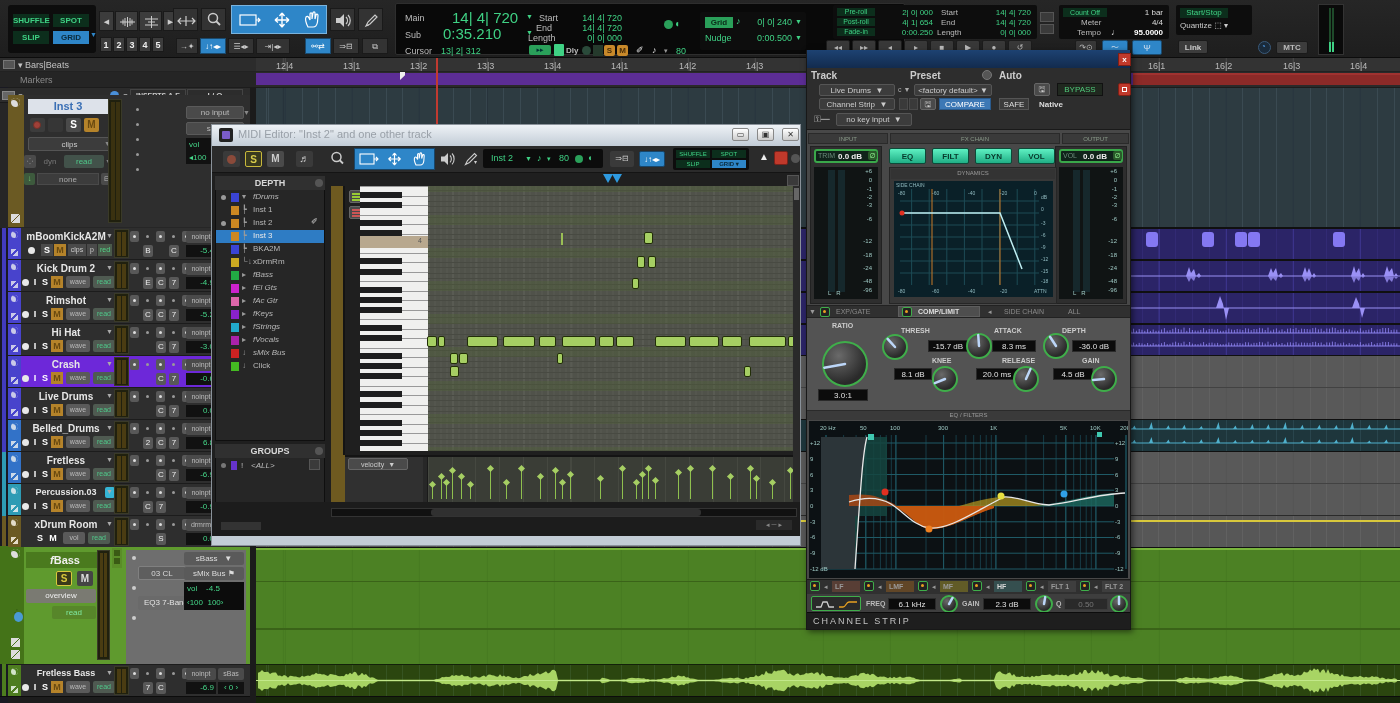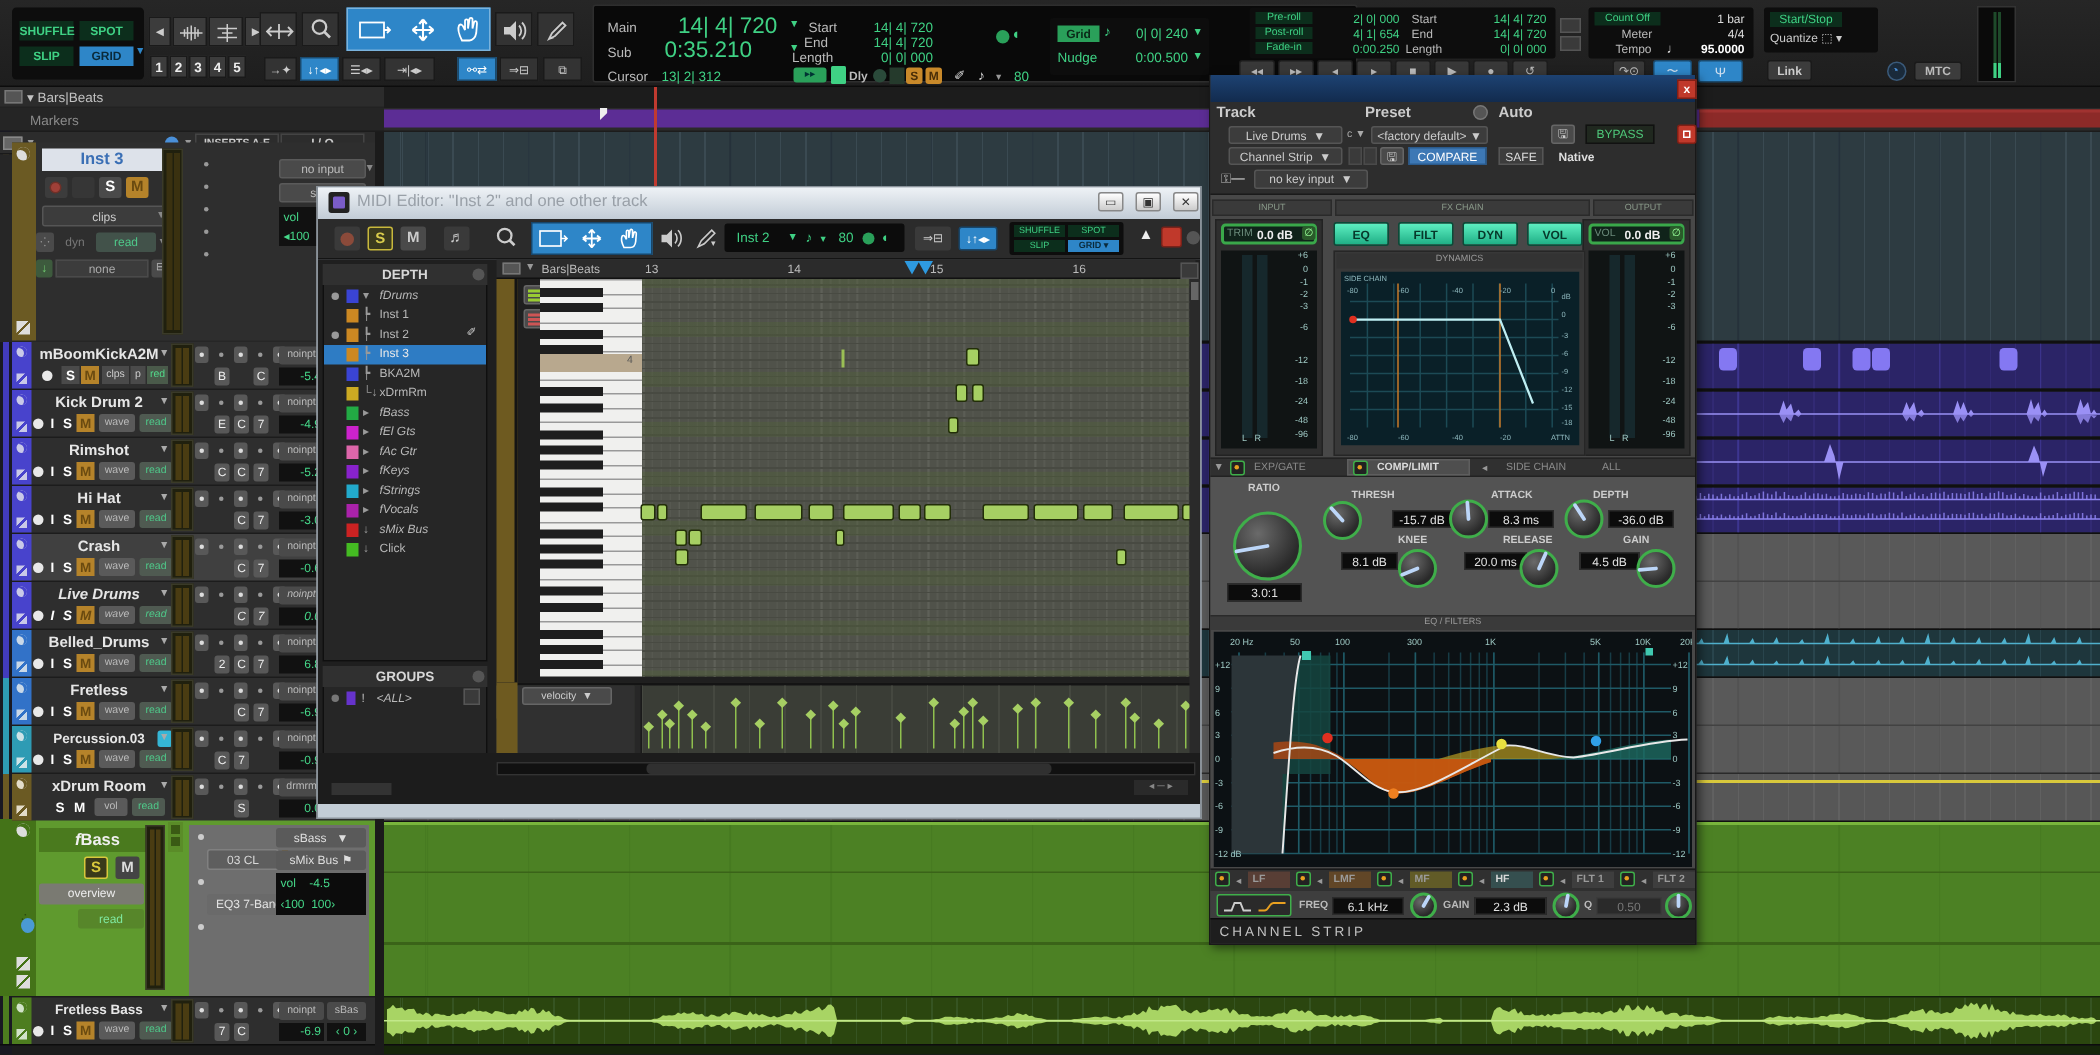--- a/index.html
+++ b/index.html
@@ -150,20 +150,34 @@
 <div id="ruler" class="a" style="left:0;top:58px;width:1400px;height:45px;z-index:2;">
 
  <div class="a" style="left:0;top:0;width:256px;height:14px;background:#2c2c2c;border-bottom:1px solid #222;">
    <span class="a" style="left:3px;top:2px;width:12px;height:9px;background:#555;border:1px solid #777;"></span>
    <span class="a" style="left:18px;top:2px;color:#c2c2c2;font-size:9px;">▾ Bars|Beats</span>
  </div>
  <div class="a" style="left:0;top:14px;width:256px;height:15px;background:#252525;">
    <span class="a" style="left:20px;top:3px;color:#8a8a8a;font-size:9px;">Markers</span>
  </div>
 
+ <div class="a" style="left:256px;top:0;width:1144px;height:14px;background:#333333;border-bottom:1px solid #222;background-image:repeating-linear-gradient(90deg,#4a4a4a 0,#4a4a4a 1px,transparent 1px,transparent 67.2px);background-position:28.8px 0;">
+  <span class="a" style="left:20px;top:3px;color:#bbb;font-size:9px;">12|4</span>
+  <span class="a" style="left:87px;top:3px;color:#bbb;font-size:9px;">13|1</span>
+  <span class="a" style="left:154px;top:3px;color:#bbb;font-size:9px;">13|2</span>
+  <span class="a" style="left:221px;top:3px;color:#bbb;font-size:9px;">13|3</span>
+  <span class="a" style="left:288px;top:3px;color:#bbb;font-size:9px;">13|4</span>
+  <span class="a" style="left:355px;top:3px;color:#bbb;font-size:9px;">14|1</span>
+  <span class="a" style="left:423px;top:3px;color:#bbb;font-size:9px;">14|2</span>
+  <span class="a" style="left:490px;top:3px;color:#bbb;font-size:9px;">14|3</span>
+  <span class="a" style="left:892px;top:3px;color:#bbb;font-size:9px;">16|1</span>
+  <span class="a" style="left:959px;top:3px;color:#bbb;font-size:9px;">16|2</span>
+  <span class="a" style="left:1027px;top:3px;color:#bbb;font-size:9px;">16|3</span>
+  <span class="a" style="left:1094px;top:3px;color:#bbb;font-size:9px;">16|4</span>
+ </div>
 
  <div class="a" style="left:256px;top:14px;width:1144px;height:15px;background:#2a2a2a;">
   <div class="a" style="left:0;top:1px;width:877px;height:12px;background:#5c2d95;"></div>
   <div class="a" style="left:877px;top:1px;width:267px;height:12px;background:#8c2a28;border-top:2px solid #a03230;"></div>
   <div class="a" style="left:144px;top:0;width:5px;height:8px;background:#eee;clip-path:polygon(0 0,100% 0,100% 40%,0 100%);"></div>
  </div>
 
  <div class="a" style="left:436px;top:0;width:2px;height:66px;background:#c03a30;"></div>
 </div>
 
@@ -386,21 +400,21 @@
       </div>
  <div class="a" style="left:164px;top:7px;width:3px;height:3px;border-radius:50%;background:#999;"></div>
  <div class="a" style="left:174px;top:3px;width:9px;height:11px;background:#585858;border-radius:2px;">
         <div class="a" style="left:3px;top:4px;width:3px;height:3px;border-radius:50%;background:#ddd;"></div>
       </div>
  <div class="a" style="left:148px;top:17px;width:10px;height:12px;background:#585858;border-radius:2px;color:#eee;font-size:8px;text-align:center;line-height:12px;">C</div>
  <div class="a" style="left:161px;top:17px;width:10px;height:12px;background:#585858;border-radius:2px;color:#eee;font-size:8px;text-align:center;line-height:12px;">7</div>
  <div class="a" style="left:178px;top:3px;width:30px;height:12px;background:#4a4a4a;border-radius:2px;color:#bbb;font-size:7px;text-align:center;line-height:12px;">noinpt</div>
  <div class="a" style="left:178px;top:17px;width:30px;height:12px;background:#111;color:#45d889;font-size:8px;text-align:right;line-height:12px;padding-right:2px;">-3.0</div>
  </div>
- <div class="a" style="left:8px;top:356px;width:242px;height:31px;background:#404040;">
+ <div class="a" style="left:8px;top:356px;width:242px;height:31px;background:#6d28d9;">
  <div class="a" style="left:0;top:0;width:13px;height:31px;background:#4843cc;">
         <div class="a" style="left:3px;top:3px;width:7px;height:7px;border-radius:50%;background:#c9c9e8;box-shadow:inset -2px 1px 0 #4843cc;"></div>
         <div class="a" style="left:3px;top:21px;width:7px;height:7px;background:linear-gradient(135deg,#c9c9e8 42%,#4843cc 42%,#4843cc 58%,#c9c9e8 58%);"></div>
       </div>
  <div class="a" style="left:17px;top:2px;width:82px;height:13px;color:#e6e6e6;font-size:10px;font-weight:bold;text-align:center;line-height:13px;white-space:nowrap;">Crash</div>
  <div class="a" style="left:98px;top:4px;color:#aaa;font-size:7px;">▼</div>
  <div class="a" style="left:14px;top:19px;width:7px;height:7px;border-radius:50%;background:#e8e8e8;"></div>
  <div class="a" style="left:23px;top:16px;width:8px;height:12px;color:#fff;font-size:9px;font-weight:bold;text-align:center;line-height:12px;">I</div>
  <div class="a" style="left:32px;top:16px;width:10px;height:12px;color:#fff;font-size:9px;font-weight:bold;text-align:center;line-height:12px;">S</div>
  <div class="a" style="left:43px;top:16px;width:12px;height:12px;background:#b5832a;color:#6a4a10;font-size:9px;font-weight:bold;text-align:center;line-height:12px;">M</div>
@@ -419,21 +433,21 @@
       </div>
  <div class="a" style="left:164px;top:7px;width:3px;height:3px;border-radius:50%;background:#999;"></div>
  <div class="a" style="left:174px;top:3px;width:9px;height:11px;background:#585858;border-radius:2px;">
         <div class="a" style="left:3px;top:4px;width:3px;height:3px;border-radius:50%;background:#ddd;"></div>
       </div>
  <div class="a" style="left:148px;top:17px;width:10px;height:12px;background:#585858;border-radius:2px;color:#eee;font-size:8px;text-align:center;line-height:12px;">C</div>
  <div class="a" style="left:161px;top:17px;width:10px;height:12px;background:#585858;border-radius:2px;color:#eee;font-size:8px;text-align:center;line-height:12px;">7</div>
  <div class="a" style="left:178px;top:3px;width:30px;height:12px;background:#4a4a4a;border-radius:2px;color:#bbb;font-size:7px;text-align:center;line-height:12px;">noinpt</div>
  <div class="a" style="left:178px;top:17px;width:30px;height:12px;background:#111;color:#45d889;font-size:8px;text-align:right;line-height:12px;padding-right:2px;">-0.6</div>
  </div>
- <div class="a" style="left:8px;top:388px;width:242px;height:31px;background:#2e2e2e;font-style:italic;">
+ <div class="a" style="left:8px;top:388px;width:242px;height:31px;background:#2e2e2e;">
  <div class="a" style="left:0;top:0;width:13px;height:31px;background:#4843cc;">
         <div class="a" style="left:3px;top:3px;width:7px;height:7px;border-radius:50%;background:#c9c9e8;box-shadow:inset -2px 1px 0 #4843cc;"></div>
         <div class="a" style="left:3px;top:21px;width:7px;height:7px;background:linear-gradient(135deg,#c9c9e8 42%,#4843cc 42%,#4843cc 58%,#c9c9e8 58%);"></div>
       </div>
  <div class="a" style="left:17px;top:2px;width:82px;height:13px;color:#e6e6e6;font-size:10px;font-weight:bold;text-align:center;line-height:13px;white-space:nowrap;">Live Drums</div>
  <div class="a" style="left:98px;top:4px;color:#aaa;font-size:7px;">▼</div>
  <div class="a" style="left:14px;top:19px;width:7px;height:7px;border-radius:50%;background:#e8e8e8;"></div>
  <div class="a" style="left:23px;top:16px;width:8px;height:12px;color:#fff;font-size:9px;font-weight:bold;text-align:center;line-height:12px;">I</div>
  <div class="a" style="left:32px;top:16px;width:10px;height:12px;color:#fff;font-size:9px;font-weight:bold;text-align:center;line-height:12px;">S</div>
  <div class="a" style="left:43px;top:16px;width:12px;height:12px;background:#b5832a;color:#6a4a10;font-size:9px;font-weight:bold;text-align:center;line-height:12px;">M</div>
@@ -913,29 +927,20 @@
   <div class="a" style="left:31px;top:237px;color:#9a9a9a;font-size:8px;">↓</div>
   <div class="a" style="left:42px;top:237px;color:#b8b8b8;font-size:8px;white-space:nowrap;">Click</div>
   <div class="a" style="left:4px;top:320px;width:110px;height:85px;background:#262626;border:1px solid #0f0f0f;"></div>
   <div class="a" style="left:4px;top:320px;width:110px;height:14px;background:#303030;color:#d8d8d8;font-size:9px;font-weight:bold;text-align:center;line-height:14px;">GROUPS</div>
   <div class="a" style="left:104px;top:323px;width:8px;height:8px;border-radius:50%;background:#555;"></div>
   <div class="a" style="left:10px;top:339px;width:5px;height:5px;border-radius:50%;background:#777;"></div>
   <div class="a" style="left:20px;top:337px;width:6px;height:9px;background:#6633cc;"></div>
   <div class="a" style="left:30px;top:337px;color:#bbb;font-size:8px;">!</div>
   <div class="a" style="left:40px;top:337px;color:#bbb;font-size:8px;font-style:italic;">&lt;ALL&gt;</div>
   <div class="a" style="left:98px;top:335px;width:11px;height:11px;background:#3a3a3a;border:1px solid #555;"></div>
-  <div class="a" style="left:120px;top:49px;width:466px;height:13px;background:#2b2b2b;border-bottom:1px solid #111;">
-      <span class="a" style="left:4px;top:2px;width:12px;height:8px;background:#555;border:1px solid #777;"></span>
-      <span class="a" style="left:19px;top:2px;color:#999;font-size:7px;">▼</span>
-      <span class="a" style="left:30px;top:2px;color:#bbb;font-size:8px;">Bars|Beats</span>
-      <span class="a" style="left:99px;top:2px;color:#bbb;font-size:8px;">13</span>
-      <span class="a" style="left:194px;top:2px;color:#bbb;font-size:8px;">14</span>
-      <span class="a" style="left:289px;top:2px;color:#bbb;font-size:8px;">15</span>
-      <span class="a" style="left:384px;top:2px;color:#bbb;font-size:8px;">16</span>
-    </div>
   <div class="a" style="left:392px;top:50px;width:0;height:0;border-left:5px solid transparent;border-right:5px solid transparent;border-top:9px solid #2e9ae0;"></div>
   <div class="a" style="left:401px;top:50px;width:0;height:0;border-left:5px solid transparent;border-right:5px solid transparent;border-top:9px solid #2e9ae0;"></div>
   <div class="a" style="left:120px;top:62px;width:14px;height:293px;background:#6e5a20;border-right:2px solid #141414;"></div>
   <div class="a" style="left:138px;top:66px;width:16px;height:13px;background:#4a4a4a;border:1px solid #666;border-radius:2px;">
       <div class="a" style="left:2px;top:2px;width:10px;height:2px;background:#9c3;"></div>
       <div class="a" style="left:2px;top:5px;width:10px;height:2px;background:#9c3;"></div>
       <div class="a" style="left:2px;top:8px;width:10px;height:2px;background:#9c3;"></div>
     </div>
   <div class="a" style="left:138px;top:82px;width:16px;height:13px;background:#4a4a4a;border:1px solid #666;border-radius:2px;">
       <div class="a" style="left:2px;top:2px;width:10px;height:2px;background:#c55;"></div>

